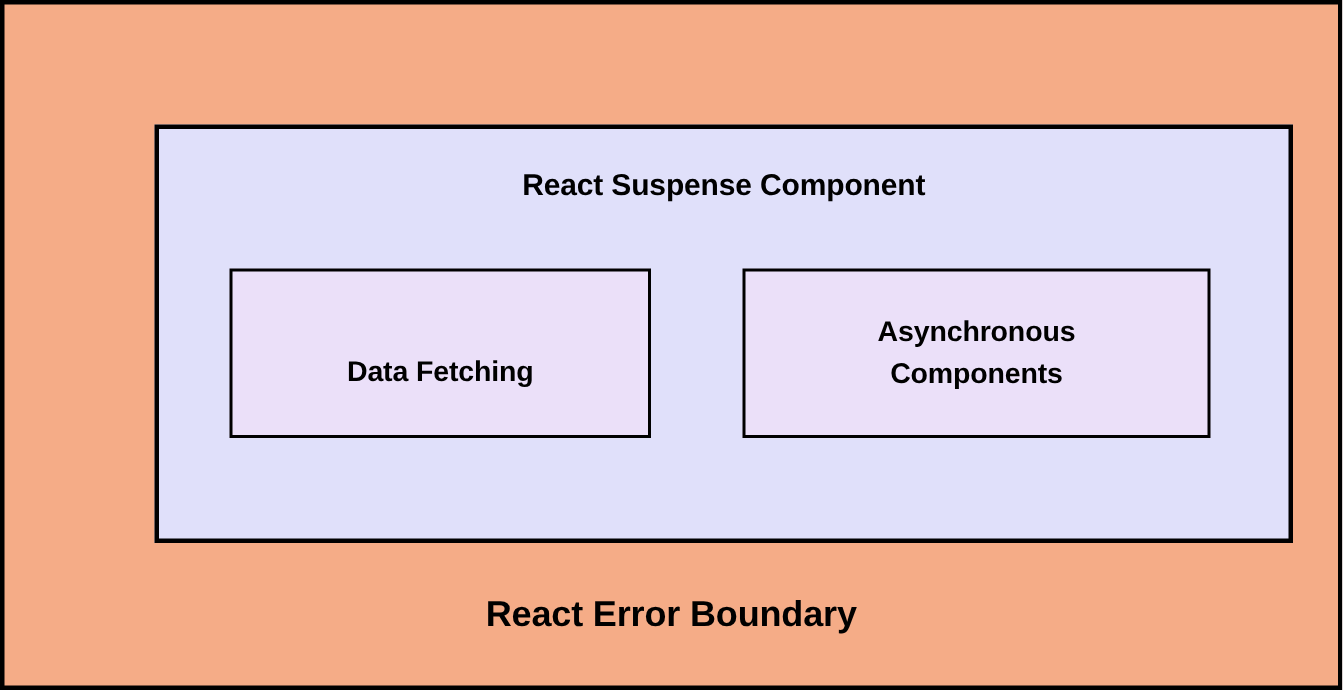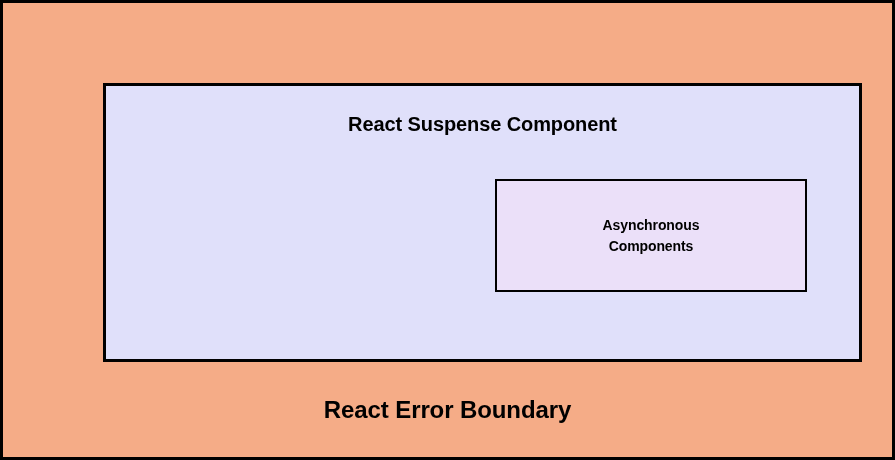--- a/index.html
+++ b/index.html
@@ -77,21 +77,21 @@
 
   .child-box.right {
     left: 389px;
     top: 93px;
     width: 312px;
     height: 113px;
   }
 
   .child-label {
     text-align: center;
-    font-size: 14px;
+    font-size: 19px;
     font-weight: bold;
     color: #000000;
     line-height: 1.45;
     letter-spacing: -0.1px;
     white-space: pre-line;
   }
 
   
   .child-box.left .child-label {
     position: relative;
@@ -116,20 +116,23 @@
 <body>
 
 <div id="diagram-root">
 
   <div class="outer-boundary">
 
     <div class="suspense-panel">
 
       <div class="panel-title">React Suspense Component</div>
 
+      <div class="child-box left">
+        <div class="child-label">Data Fetching</div>
+      </div>
 
       <div class="child-box right">
         <div class="child-label">Asynchronous
 Components</div>
       </div>
 
     </div>
 
     <div class="boundary-label">React Error Boundary</div>
 

